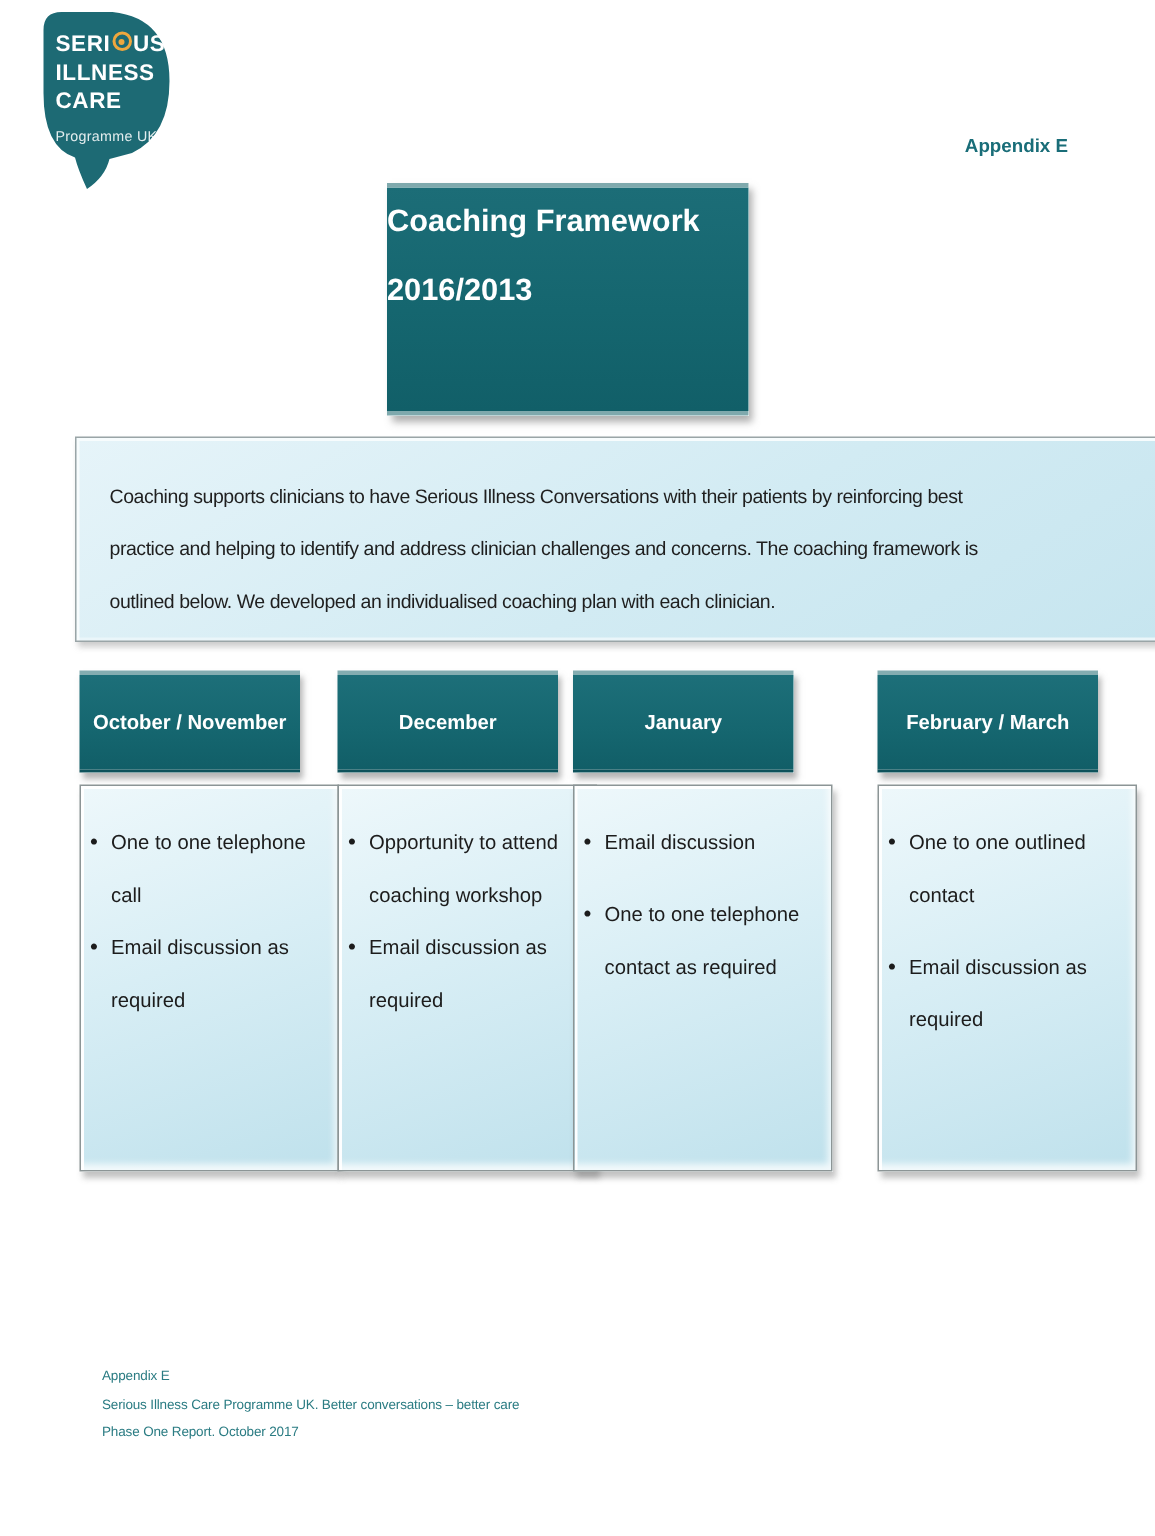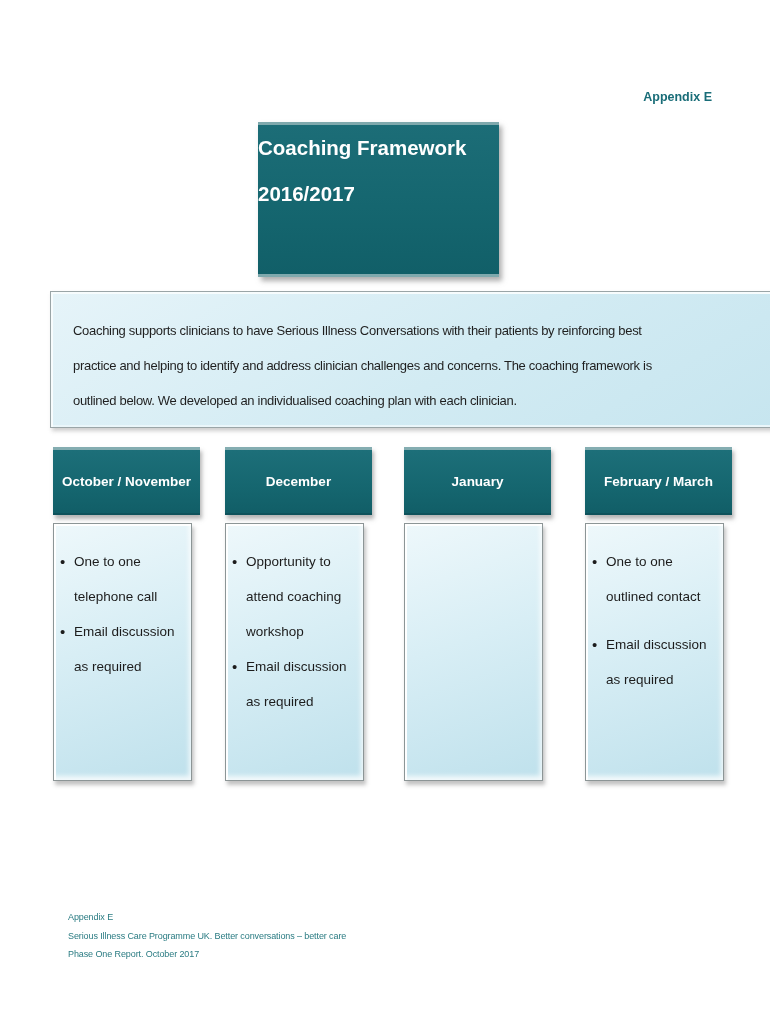--- a/index.html
+++ b/index.html
@@ -49,49 +49,60 @@
   
   .col-header{
     position:absolute;top:447px;width:147px;height:68px;box-sizing:border-box;
     background:linear-gradient(180deg,#1d6f79 0%,#15666f 60%,#115e67 100%);
     border-top:3px solid #84adb1;border-bottom:2px solid #0e525b;
     box-shadow:2px 4px 4px rgba(110,110,110,.5);
     color:#ffffff;font-weight:bold;font-size:13.5px;text-align:center;
     display:flex;align-items:center;justify-content:center;
   }
   .col-body{
-    position:absolute;top:523px;width:139px;height:258px;box-sizing:border-box;
+    position:absolute;top:523px;width:173px;height:258px;box-sizing:border-box;
     border:1px solid #8c9596;
     background:linear-gradient(160deg,#eef8fb 0%,#d8eef5 45%,#bfe1ec 100%);
     box-shadow:inset 2px 2px 0 rgba(255,255,255,.95), inset -2px -4px 5px rgba(255,255,255,.8), 2px 4px 4px rgba(120,120,120,.45);
     padding:20px 2px 0 6px;
   }
-  .col-1{left:53px;} .col-2{left:225px;} .col-3{left:404px;} .col-4{left:585px;}
+  .col-1{left:53px;} .col-2{left:225px;} .col-3{left:382px;} .col-4{left:585px;}
   .col-body ul{list-style:none;margin:0;padding:0;}
   .col-body li{
     position:relative;padding-left:14px;
     color:#1c1c1c;font-size:13.5px;line-height:35px;
   }
   .col-body li::before{content:"\2022";position:absolute;left:0;top:0;font-size:15px;}
   .col-body.spaced li + li{margin-top:13px;}
 
   
   .footer{position:absolute;left:68px;top:908px;color:#2b7c83;font-size:9px;line-height:18.5px;letter-spacing:-0.1px;}
 </style>
 </head>
 <body>
 
 <div class="page">
 
+  <div class="logo">
+    <svg width="92" height="126" viewBox="0 0 92 126">
+      <path d="M4,16 Q4,4 16,4 L50,4 Q88,8 88,50 Q88,86 63,98 L48,102 Q45,114 33,122 Q27,109 25,101 Q4,94 4,58 Z" fill="#1d6a74"></path>
+    </svg>
+    <div class="logo-text">
+      <div class="logo-line"><span>SERI</span><span class="o-ring"></span><span>US</span></div>
+      <div class="logo-line">ILLNESS</div>
+      <div class="logo-line">CARE</div>
+      <div class="logo-tagline">Programme UK</div>
+    </div>
+  </div>
 
   <div class="appendix-top">Appendix E</div>
 
   <div class="title-box">
     <div class="t-line">Coaching Framework</div>
-    <div class="t-line">2016/2017</div>
+    <div class="t-line">2016/2013</div>
   </div>
 
   <div class="intro-box">
     <div class="i-line">Coaching supports clinicians to have Serious Illness Conversations with their patients by reinforcing best</div>
     <div class="i-line">practice and helping to identify and address clinician challenges and concerns.  The coaching framework is</div>
     <div class="i-line">outlined below. We developed an individualised coaching plan with each clinician.</div>
   </div>
 
   <div class="col-header col-1">October / November</div>
   <div class="col-body col-1">
@@ -105,20 +116,22 @@
   <div class="col-body col-2">
     <ul>
       <li>Opportunity to attend coaching workshop</li>
       <li>Email discussion as required</li>
     </ul>
   </div>
 
   <div class="col-header col-3">January</div>
   <div class="col-body col-3 spaced">
     <ul>
+      <li>Email discussion</li>
+      <li>One to one telephone contact as required</li>
     </ul>
   </div>
 
   <div class="col-header col-4">February / March</div>
   <div class="col-body col-4 spaced">
     <ul>
       <li>One to one outlined contact</li>
       <li>Email discussion as required</li>
     </ul>
   </div>

